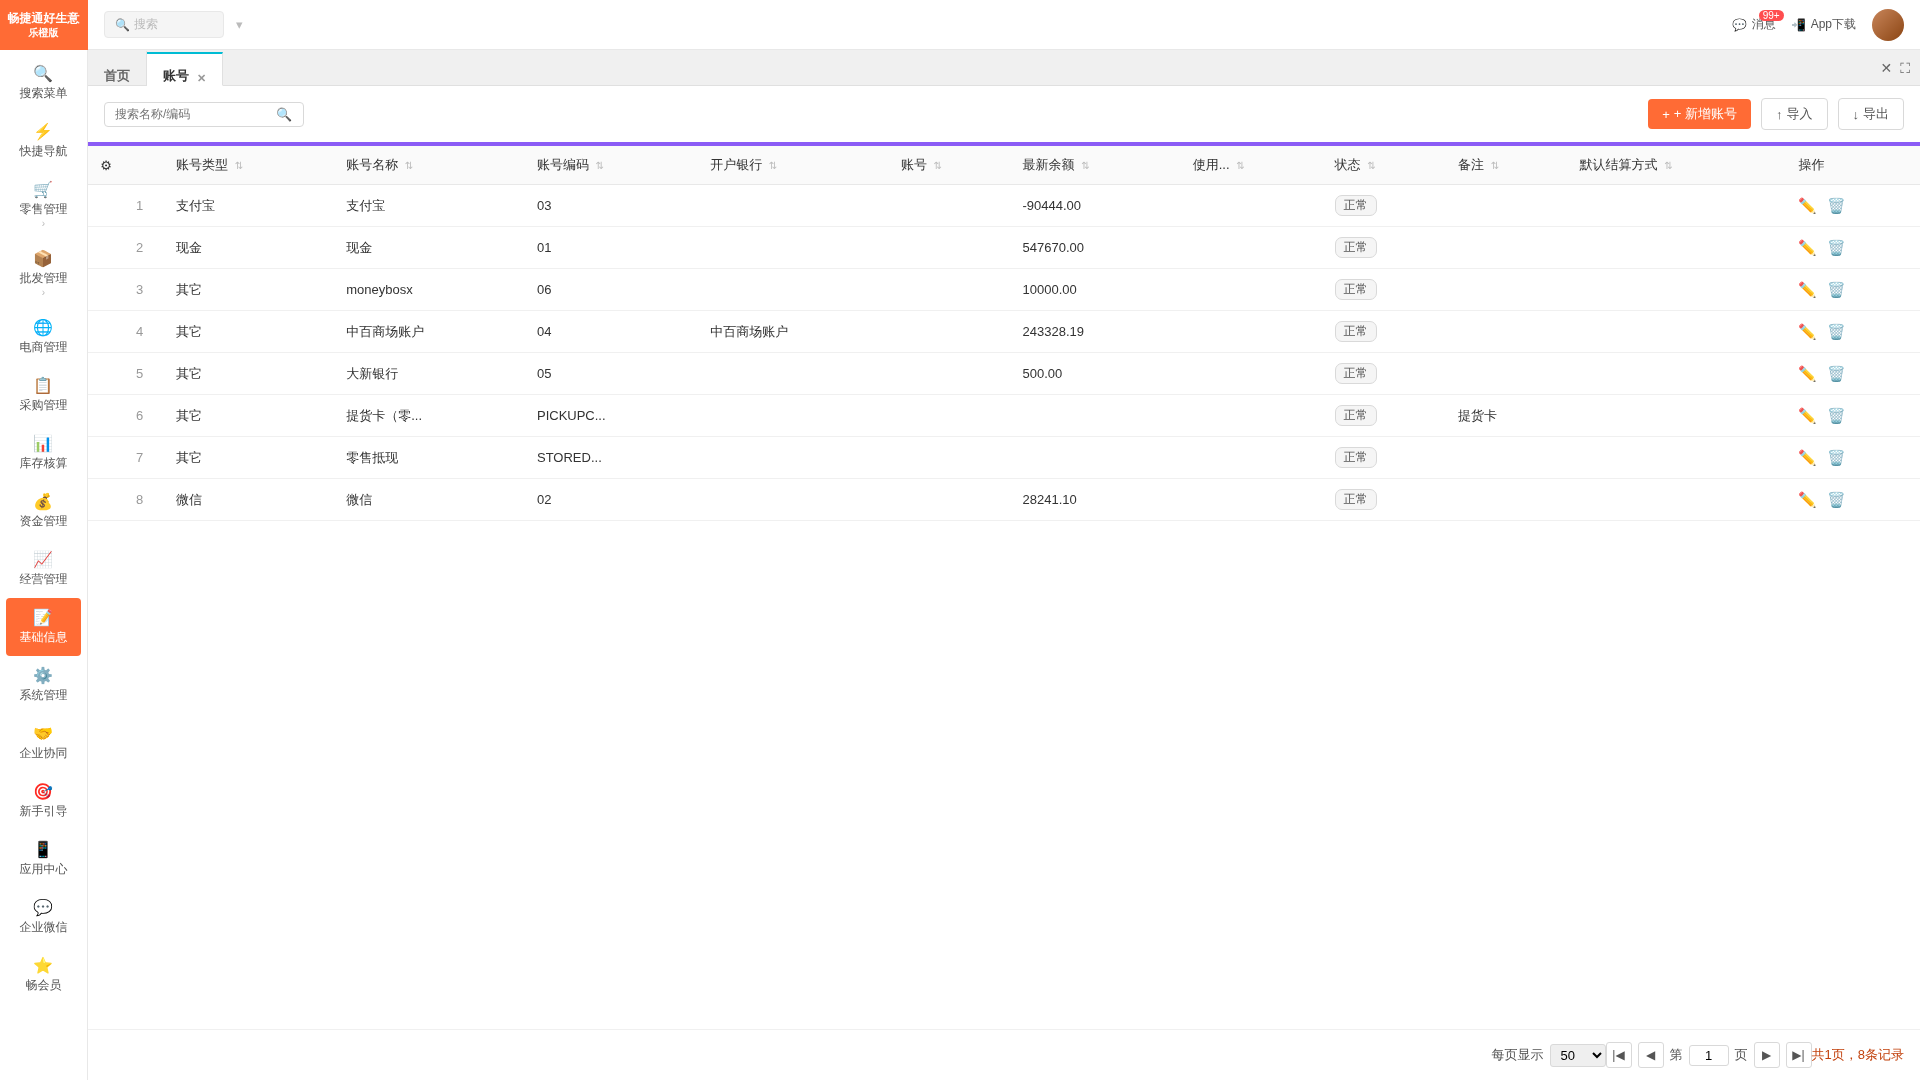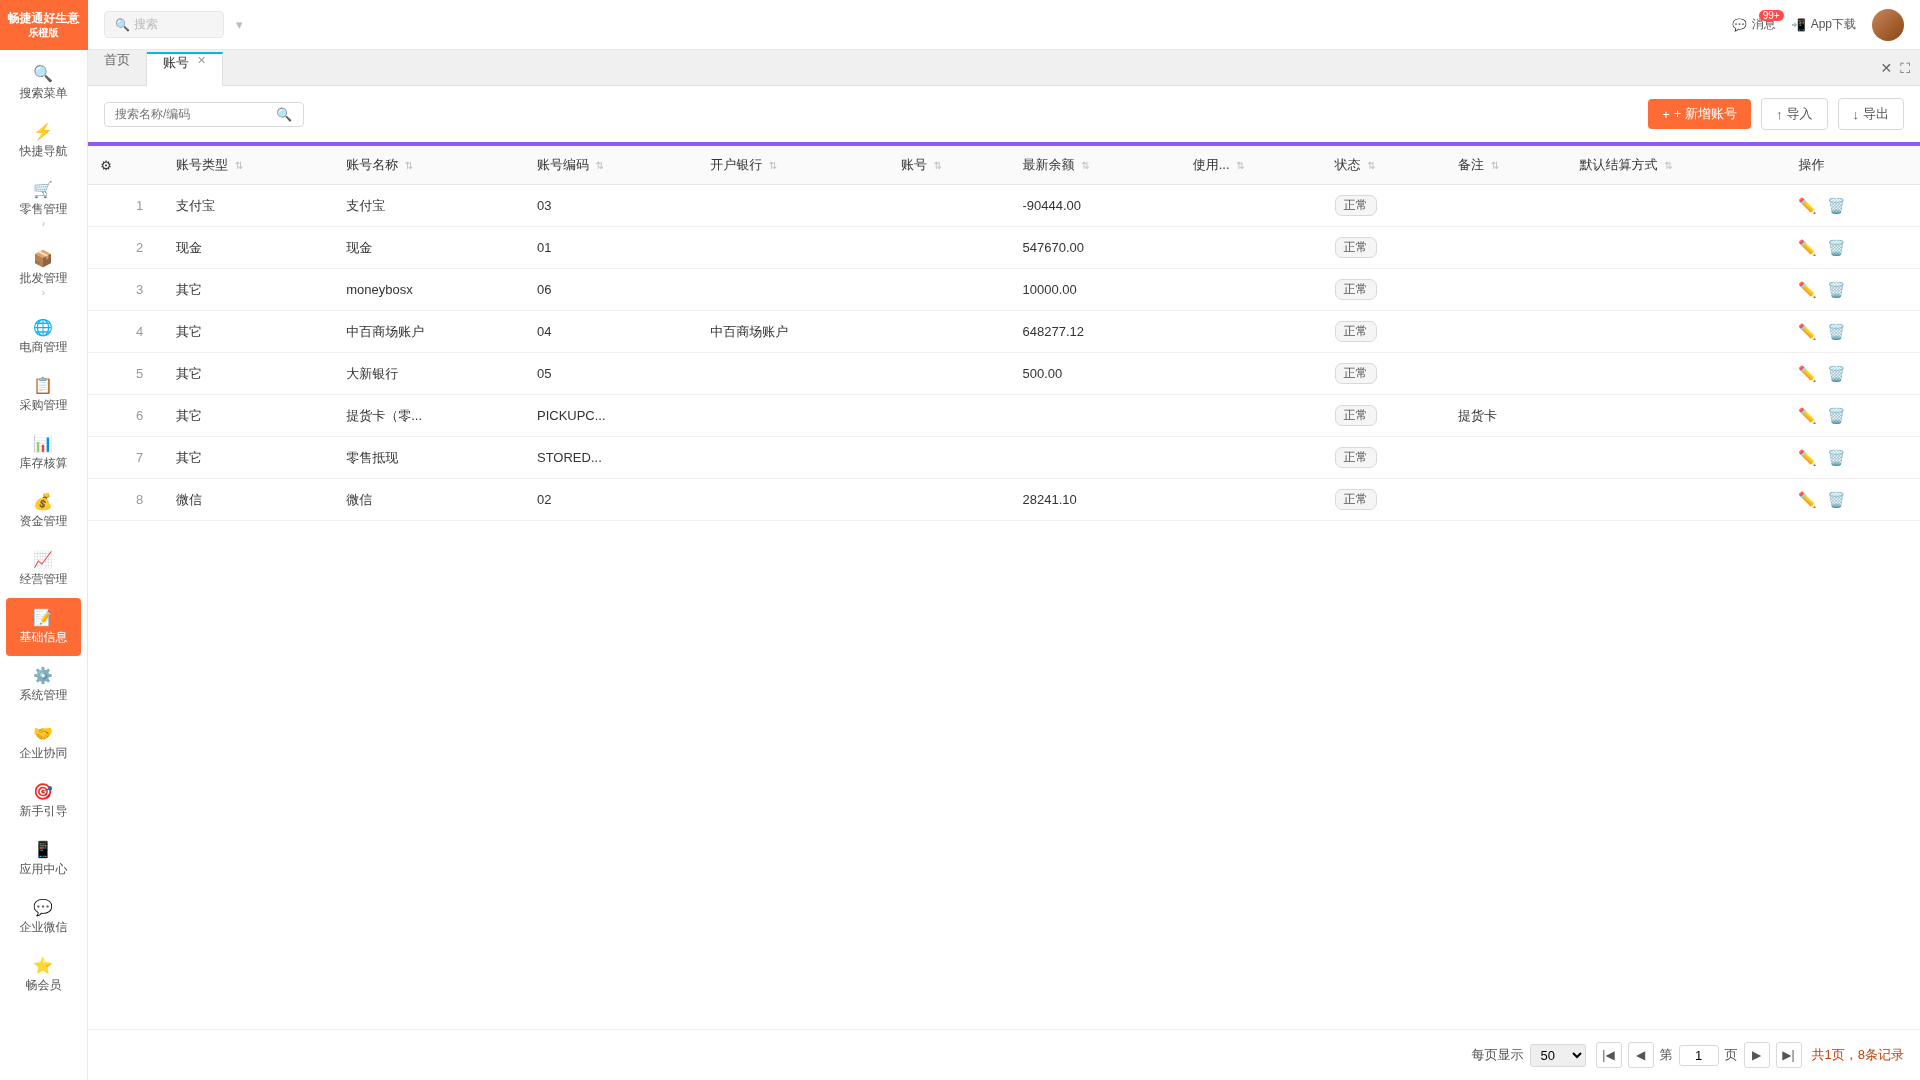--- a/index.html
+++ b/index.html
@@ -107,27 +107,28 @@
       align-items: flex-end;
       padding: 0 0 0 0;
       flex-shrink: 0;
       border-bottom: 1px solid #e0e0e0;
       position: relative;
     }
     .tab {
       height: 34px;
       padding: 0 16px;
       display: flex;
-      align-items: flex-start;
+      align-items: flex-end;
       gap: 8px;
       cursor: pointer;
       font-size: 13px;
       background: #f0f0f0;
       color: #666;
       border-right: 1px solid #e0e0e0;
+      font-weight: bold;
     }
     .tab.active {
       background: white;
       color: #333;
       border-top: 2px solid #00bcd4;
       border-bottom: 1px solid white;
       margin-bottom: -1px;
     }
     .tab-close { color: #999; font-size: 11px; cursor: pointer; }
     .tabbar-actions { position: absolute; right: 10px; top: 50%; transform: translateY(-50%); display: flex; gap: 8px; }
@@ -234,21 +235,20 @@
     .settings-col { width: 36px; }
     th.settings-col { text-align: center; }
     td.settings-col { text-align: center; color: #999; cursor: pointer; }
 
     
     .pagination {
       padding: 12px 16px;
       display: flex;
       align-items: center;
       justify-content: flex-end;
-      gap: 10px;
       border-top: 1px solid #f0f0f0;
       flex-shrink: 0;
       font-size: 13px;
       color: #555;
     }
     .page-size-select {
       display: flex;
       align-items: center;
       gap: 6px;
     }
@@ -506,21 +506,21 @@
     </td>
   </tr>
             <tr>
     <td class="settings-col"></td>
     <td style="color:#999;">4</td>
     <td>其它</td>
     <td>中百商场账户</td>
     <td>04</td>
     <td>中百商场账户</td>
     <td></td>
-    <td>648277.12</td>
+    <td>243328.19</td>
     <td></td>
     <td><span class="status-badge">正常</span></td>
     <td></td>
     <td></td>
     <td>
       <div class="action-icons">
         <span class="action-icon" title="编辑">✏️</span>
         <span class="action-icon" title="删除">🗑️</span>
       </div>
     </td>

